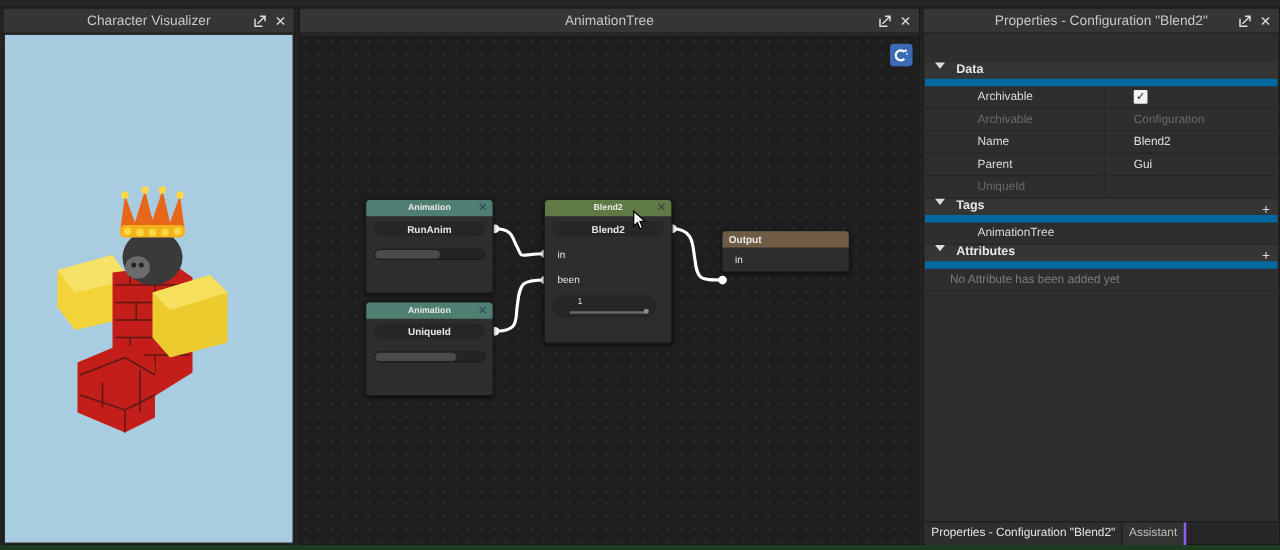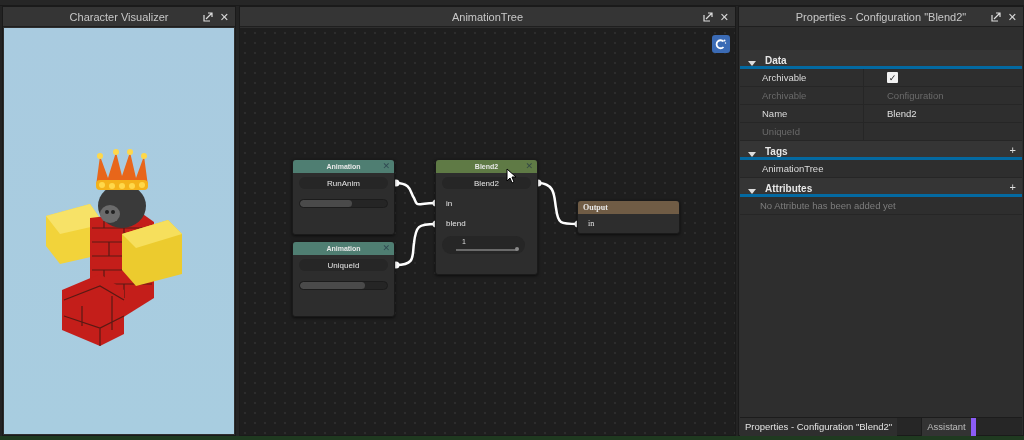--- a/index.html
+++ b/index.html
@@ -19,49 +19,49 @@
   .cv-view { position: absolute; left: 1px; top: 21px; right: 1px; bottom: 1px; background: linear-gradient(180deg,#a9cbe0,#a8cde0); }
 
   
   #at { left: 239px; top: 6px; width: 497px; height: 430px; }
   .canvas { position: absolute; left: 0; top: 21px; right: 0; bottom: 0; background-color: #1e1e1e;
     background-image: radial-gradient(#2c2c2c 1px, transparent 1.2px); background-size: 10px 10px; }
   .magnet { position: absolute; right: 5px; top: 7px; width: 18px; height: 18px; border-radius: 3px; background: #3b6bb5; display: flex; align-items: center; justify-content: center; }
   .node { position: absolute; background: #2d2d2d; border: 1px solid #1a1a1a; border-radius: 3px; box-shadow: 0 1px 3px rgba(0,0,0,.6); }
   .node-head { height: 13px; border-radius: 3px 3px 0 0; color: #e8e8e8; font-size: 7px; font-weight: bold; display: flex; align-items: center; justify-content: center; position: relative; }
   .node-head .x { position: absolute; right: 4px; top: 0; font-size: 9px; color: #234; opacity: .7; line-height: 13px; }
-  .pill { position: absolute; left: 6px; right: 6px; height: 12px; border-radius: 6px; background: #262626; color: #e6e6e6; font-size: 8px; font-weight: normal; display: flex; align-items: center; justify-content: center; }
+  .pill { position: absolute; left: 6px; right: 6px; height: 12px; border-radius: 6px; background: #262626; color: #e6e6e6; font-size: 8px; font-weight: bold; display: flex; align-items: center; justify-content: center; }
   .bar { position: absolute; left: 6px; right: 6px; height: 9px; border-radius: 5px; background: #252525; border: 1px solid #1c1c1c; overflow: hidden; }
   .bar i { display: block; height: 100%; background: #4a4a4a; border-radius: 4px; }
   .port-label { position: absolute; color: #e6e6e6; font-size: 8px; }
   .slider { position: absolute; left: 6px; right: 12px; height: 18px; border-radius: 9px; background: #262626; }
   .slider .val { position: absolute; left: 20px; top: 2px; font-size: 7px; color: #ddd; }
   .slider .track { position: absolute; left: 14px; right: 8px; top: 13px; height: 2px; background: #6a6a6a; }
   .slider .knob { position: absolute; right: 6px; top: 11px; width: 4px; height: 4px; border-radius: 50%; background: #8a8a8a; }
   .wires { position: absolute; left: 0; top: 0; width: 497px; height: 409px; pointer-events: none; }
 
   
   #pp { left: 738px; top: 6px; width: 286px; height: 430px; background: #2e2e2e; }
   .filter { position: absolute; left: 1px; right: 1px; top: 21px; height: 16px; background: #2a2a2a; color: #d0d0d0; font-size: 9px; padding-left: 6px; display: flex; align-items: center; border-bottom: 1px solid #1f1f1f; }
   .filter .dd { position: absolute; right: 6px; top: 5px; width: 0; height: 0; border-left: 3px solid transparent; border-right: 3px solid transparent; border-top: 4px solid #888; }
   .plist { position: absolute; left: 1px; right: 1px; top: 43px; }
-  .sec { height: 19px; background: #353535; display: flex; align-items: flex-end; color: #e8e8e8; font-size: 10px; font-weight: bold; position: relative; border-bottom: 3px solid #0369a1; }
+  .sec { height: 19px; background: #353535; display: flex; align-items: flex-start; color: #e8e8e8; font-size: 10px; font-weight: bold; position: relative; border-bottom: 6px solid #0369a1; }
   .sec .tri { width: 0; height: 0; border-left: 4px solid transparent; border-right: 4px solid transparent; border-top: 5px solid #ddd; margin: 0 9px 0 8px; }
   .sec .plus { position: absolute; right: 6px; top: 3px; font-size: 11px; color: #ddd; font-weight: normal; }
   .row { height: 18px; display: flex; border-bottom: 1px solid #262626; font-size: 9.5px; }
-  .row .k { width: 124px; padding-left: 22px; color: #dcdcdc; display: flex; align-items: center; border-right: 1px solid #262626; }
+  .row .k { width: 124px; padding-left: 22px; color: #dcdcdc; display: flex; align-items: center; border-right: 1px solid #262626; margin-left: 20px; }
   .row .v { flex: 1; padding-left: 23px; color: #e0e0e0; display: flex; align-items: center; white-space: nowrap; overflow: hidden; }
   .row.dim .k, .row.dim .v { color: #6a6a6a; }
   .row.full .k { width: auto; border-right: none; }
   .row.note { color: #7d7d7d; padding-left: 20px; align-items: center; }
   .check { width: 11px; height: 11px; background: #f2f2f2; border-radius: 1px; display: flex; align-items: center; justify-content: center; color: #222; font-size: 9px; font-weight: bold; }
   .ptabs { position: absolute; left: 1px; right: 1px; bottom: 0; height: 18px; background: #262626; display: flex; align-items: center; font-size: 9.5px; border-top: 1px solid #1c1c1c; }
   .ptab { height: 18px; display: flex; align-items: center; padding: 0 5px; color: #d8d8d8; }
   .ptab.active { background: #2e2e2e; color: #e4e4e4; }
-  .ptab.inactive { background: #333; color: #bdbdbd; border-left: 1px solid #1c1c1c; border-right: 5px solid #8b5cf6; margin-left: 24px; }
+  .ptab.inactive { background: #333; color: #bdbdbd; border-left: 1px solid #1c1c1c; border-right: 2px solid #8b5cf6; }
 </style>
 </head>
 <body>
 
 <div class="root">
   <div class="topstrip"></div>
 
   <div class="panel" id="cv">
     <div class="panel-title">
       <span>Character Visualizer</span>
@@ -177,32 +177,32 @@
           </div>
       </div>
 
       <div class="node" style="left:195px;top:131px;width:103px;height:116px;">
         <div class="node-head" style="background:#5f7a45;">
           <span>Blend2</span>
           <span class="x">✕</span>
         </div>
         <div class="pill" style="top:17px;">Blend2</div>
         <span class="port-label" style="left:10px;top:39px;">in</span>
-        <span class="port-label" style="left:10px;top:59px;">blend</span>
+        <span class="port-label" style="left:10px;top:59px;">been</span>
         <div class="slider" style="top:76px;">
           <span class="val">1</span>
           <div class="track"></div>
           <div class="knob"></div>
         </div>
         <svg style="position:absolute;left:70px;top:8px;" width="12" height="16" viewBox="0 0 12 16">
             <path d="M1 1v12l3-3 2 5 2-1-2-5h4z" fill="#fff" stroke="#000" stroke-width="1"></path>
           </svg>
       </div>
 
-      <div class="node" style="left:337px;top:172px;width:103px;height:34px;font-family:Liberation Serif, serif;">
+      <div class="node" style="left:337px;top:156px;width:103px;height:34px;">
         <div class="node-head" style="background:#705c45;justify-content:flex-start;padding-left:5px;font-size:8px;">
           <span>Output</span>
         </div>
         <span class="port-label" style="left:10px;top:18px;">in</span>
       </div>
     </div>
   </div>
 
   <div class="panel" id="pp">
     <div class="panel-title">
@@ -230,20 +230,24 @@
           </div>
       </div>
       <div class="row dim">
         <div class="k">Archivable</div>
         <div class="v">Configuration</div>
       </div>
       <div class="row">
         <div class="k">Name</div>
         <div class="v">Blend2</div>
       </div>
+      <div class="row">
+        <div class="k">Parent</div>
+        <div class="v">Gui</div>
+      </div>
       <div class="row dim">
         <div class="k">UniqueId</div>
       </div>
 
       <div class="sec">
         <span class="tri"></span>
         <span>Tags</span>
         <span class="plus">+</span>
       </div>
       <div class="row full">

